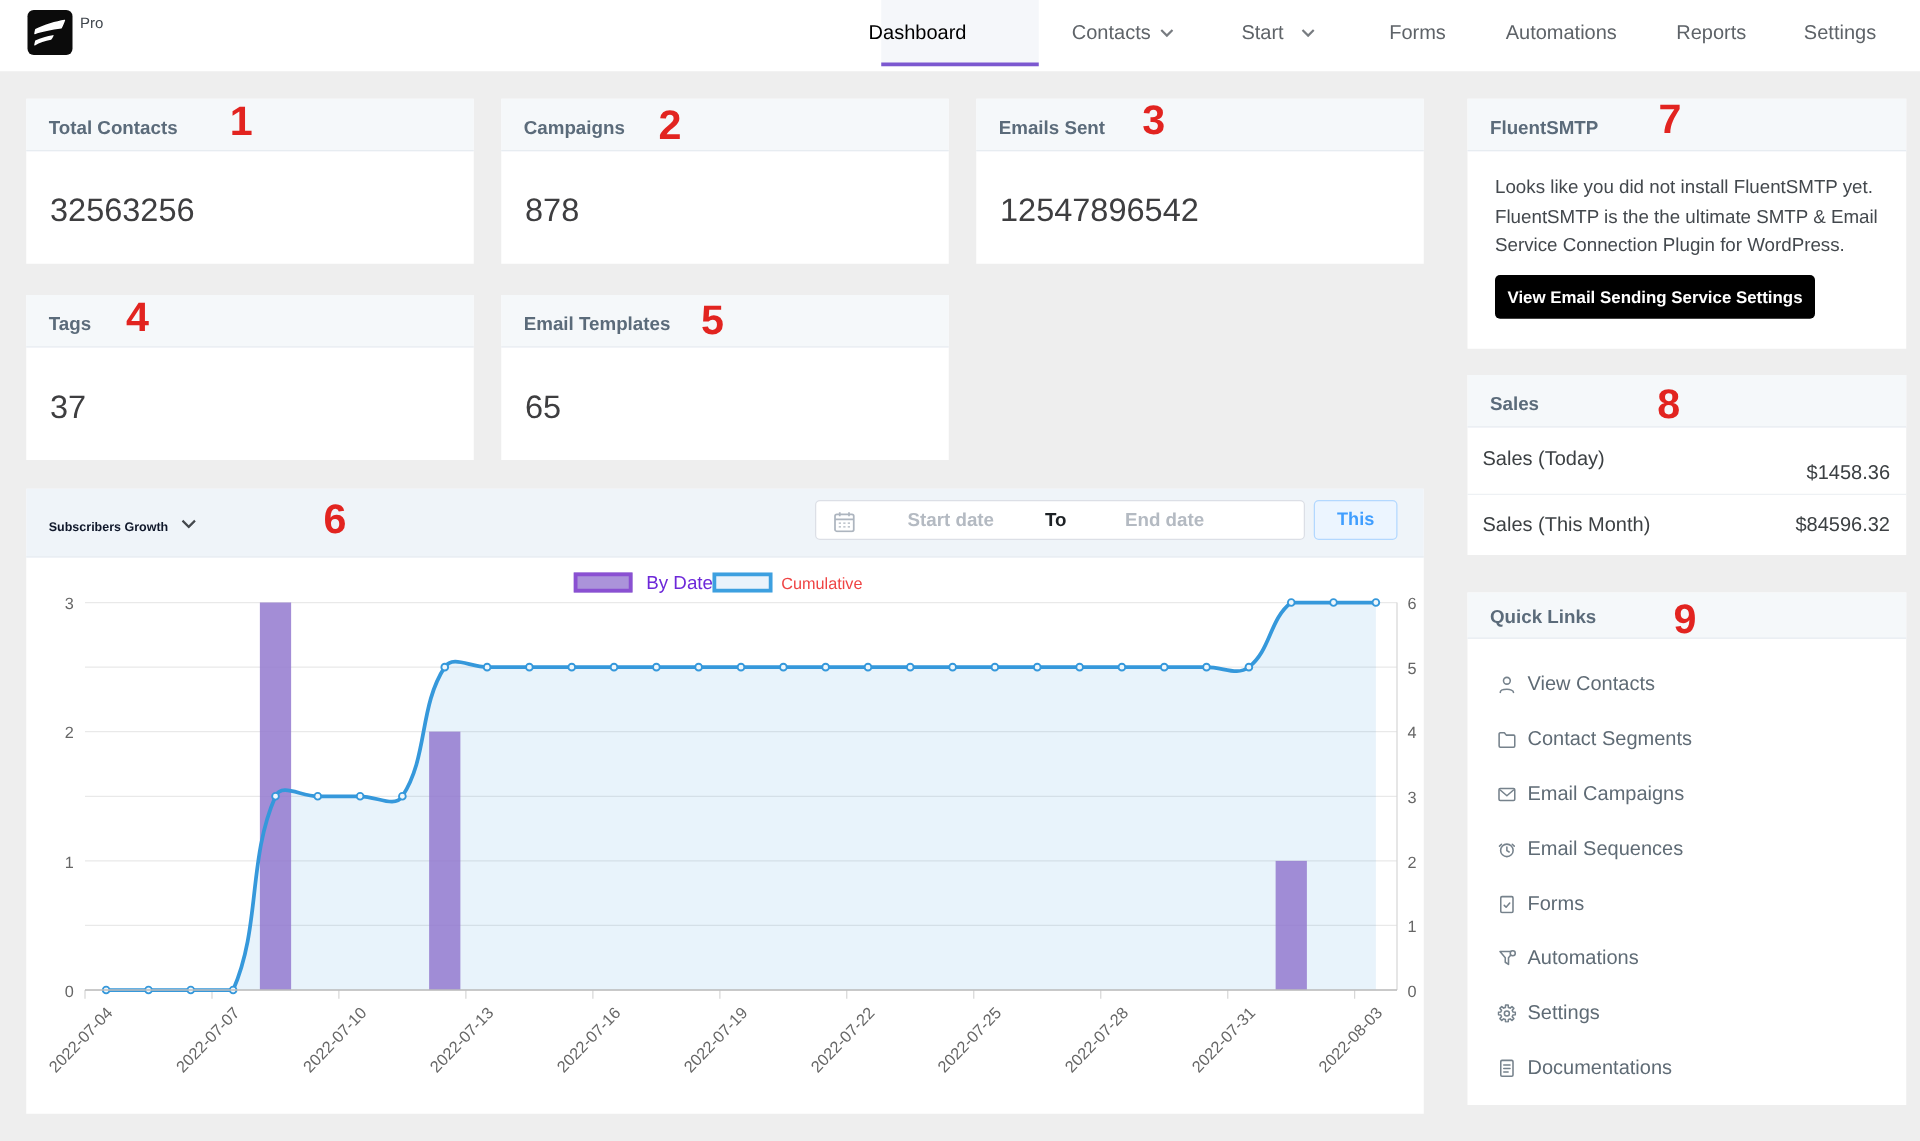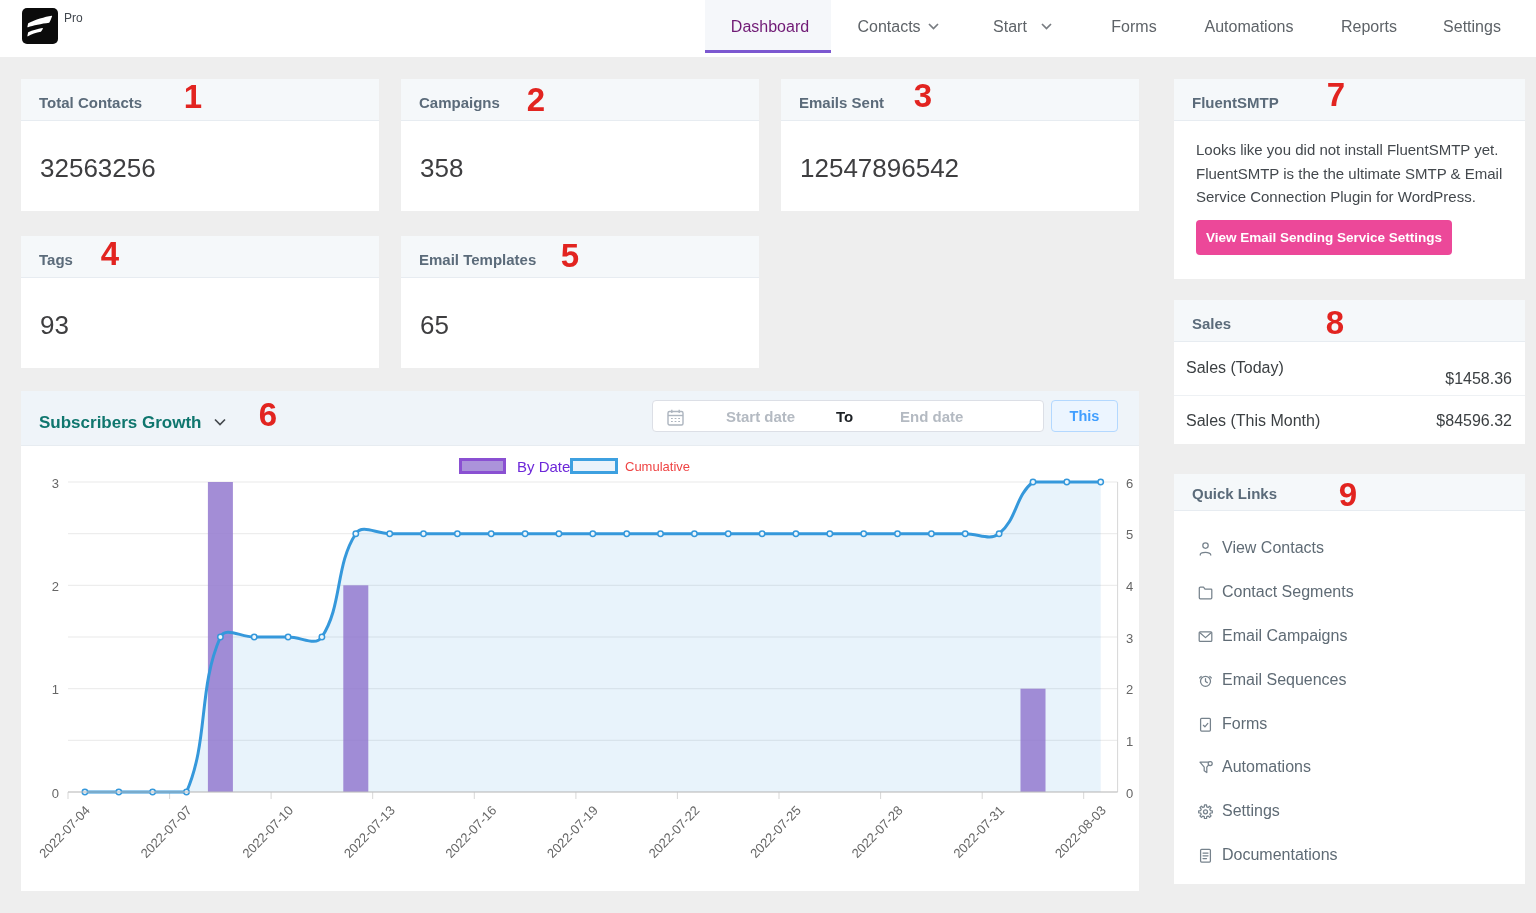--- a/index.html
+++ b/index.html
@@ -9,21 +9,21 @@
 .num{position:absolute;left:19px;font-size:26px;line-height:30px;color:#3e3e40}
 .red{position:absolute;font-size:33px;font-weight:bold;color:#e22420;line-height:34px;transform:translateX(-50%)}
 .navtxt{position:absolute;top:0;height:57px;line-height:53px;font-size:16px;color:#5e6368;transform:translateX(-50%);white-space:nowrap}
 .ax{font-size:13px;fill:#666;font-family:"Liberation Sans",sans-serif}
 .ql{position:absolute;left:1198px;height:20px;font-size:16px;color:#5f6b75;line-height:20px}
 .ql svg{vertical-align:-3px;margin-right:9px}
 </style></head><body>
 
 <div class="abs" style="left:0;top:0;width:1536px;height:57px;background:#fff"></div>
 <div class="abs" style="left:705px;top:0;width:126px;height:53px;background:#f5f7fa;border-bottom:3px solid #7c58d0"></div>
-<div class="navtxt" style="left:770px;color:#701a75">Dashboard</div>
+<div class="navtxt" style="left:734px;color:#000000">Dashboard</div>
 <div class="navtxt" style="left:889px">Contacts</div>
 <svg class="abs" style="left:928px;top:23px" width="11" height="7" viewBox="0 0 11 7">
     <polyline points="1,1 5.5,5.5 10,1" fill="none" stroke="#787c81" stroke-width="1.7"></polyline>
   </svg>
 <div class="navtxt" style="left:1010px">Start</div>
 <svg class="abs" style="left:1041px;top:23px" width="11" height="7" viewBox="0 0 11 7">
     <polyline points="1,1 5.5,5.5 10,1" fill="none" stroke="#787c81" stroke-width="1.7"></polyline>
   </svg>
 <div class="navtxt" style="left:1134px">Forms</div>
 <div class="navtxt" style="left:1249px">Automations</div>
@@ -37,37 +37,37 @@
     </g>
   </svg>
 <div class="abs" style="left:64px;top:11px;font-size:12px;color:#40464d">Pro</div>
 
 <div class="card" style="left:21px;top:79px;width:358px;height:132px">
   <div class="chead">Total Contacts</div>
   <div class="num" style="top:74px">32563256</div>
 </div>
 <div class="card" style="left:401px;top:79px;width:358px;height:132px">
   <div class="chead">Campaigns</div>
-  <div class="num" style="top:74px">358</div>
+  <div class="num" style="top:74px">878</div>
 </div>
 <div class="card" style="left:781px;top:79px;width:358px;height:132px">
   <div class="chead">Emails Sent</div>
   <div class="num" style="top:74px">12547896542</div>
 </div>
 <div class="card" style="left:21px;top:236px;width:358px;height:132px">
   <div class="chead">Tags</div>
-  <div class="num" style="top:74px">93</div>
+  <div class="num" style="top:74px">37</div>
 </div>
 <div class="card" style="left:401px;top:236px;width:358px;height:132px">
   <div class="chead">Email Templates</div>
   <div class="num" style="top:74px">65</div>
 </div>
 
 <div class="card" style="left:21px;top:391px;width:1118px;height:500px">
-  <div class="chead" style="height:55px;line-height:63px;background:#eff4f9;font-size:17px;color:#0f766e">Subscribers Growth
+  <div class="chead" style="height:55px;line-height:63px;background:#eff4f9;font-size:10px;color:#0f172a">Subscribers Growth
     <svg style="margin-left:8px;vertical-align:2px" width="12" height="8" viewBox="0 0 12 8">
         <polyline points="1,1.5 6,6.5 11,1.5" fill="none" stroke="#45494e" stroke-width="1.7"></polyline>
       </svg>
   </div>
   <div class="abs" style="left:631px;top:9px;width:392px;height:32px;background:#fff;border:1px solid #dcdfe6;border-radius:4px">
     <svg class="abs" style="left:14px;top:8px" width="17" height="17" viewBox="0 0 17 17" fill="none" stroke="#adb5bf" stroke-width="1.4">
         <rect x="1" y="2.5" width="15" height="13.5" rx="1.5"></rect>
         <line x1="1" y1="6.5" x2="16" y2="6.5"></line>
         <line x1="4.8" y1="0.8" x2="4.8" y2="4"></line>
         <line x1="12.2" y1="0.8" x2="12.2" y2="4"></line>
@@ -164,21 +164,21 @@
     <text x="700.4" y="811.0" text-anchor="end" transform="rotate(-46 700.4 811.0)" class="ax">2022-07-22</text>
     <text x="801.9" y="811.0" text-anchor="end" transform="rotate(-46 801.9 811.0)" class="ax">2022-07-25</text>
     <text x="903.5" y="811.0" text-anchor="end" transform="rotate(-46 903.5 811.0)" class="ax">2022-07-28</text>
     <text x="1005.1" y="811.0" text-anchor="end" transform="rotate(-46 1005.1 811.0)" class="ax">2022-07-31</text>
     <text x="1106.7" y="811.0" text-anchor="end" transform="rotate(-46 1106.7 811.0)" class="ax">2022-08-03</text>
   </svg>
 
 <div class="card" style="left:1174px;top:79px;width:351px;height:200px">
   <div class="chead">FluentSMTP</div>
   <div class="abs" style="left:22px;top:59px;width:310px;font-size:15px;line-height:23.5px;color:#43484d;white-space:nowrap">Looks like you did not install FluentSMTP yet.<br>FluentSMTP is the the ultimate SMTP &amp; Email<br>Service Connection Plugin for WordPress.</div>
-  <div class="abs" style="left:22px;top:141px;width:256px;height:35px;background:#ec4899;border-radius:4px;text-align:center;line-height:35px;font-size:13.5px;font-weight:bold;color:#fff">View Email Sending Service Settings</div>
+  <div class="abs" style="left:22px;top:141px;width:256px;height:35px;background:#000000;border-radius:4px;text-align:center;line-height:35px;font-size:13.5px;font-weight:bold;color:#fff">View Email Sending Service Settings</div>
 </div>
 <div class="card" style="left:1174px;top:300px;width:351px;height:144px">
   <div class="chead">Sales</div>
   <div class="abs" style="left:12px;top:59px;font-size:16px;color:#3c4043">Sales (Today)</div>
   <div class="abs" style="right:13px;top:70px;font-size:16px;color:#3c4043">$1458.36</div>
   <div class="abs" style="left:0;top:95px;width:351px;border-top:1px solid #eef1f4"></div>
   <div class="abs" style="left:12px;top:112px;font-size:16px;color:#3c4043">Sales (This Month)</div>
   <div class="abs" style="right:13px;top:112px;font-size:16px;color:#3c4043">$84596.32</div>
 </div>
 <div class="card" style="left:1174px;top:474px;width:351px;height:410px">

